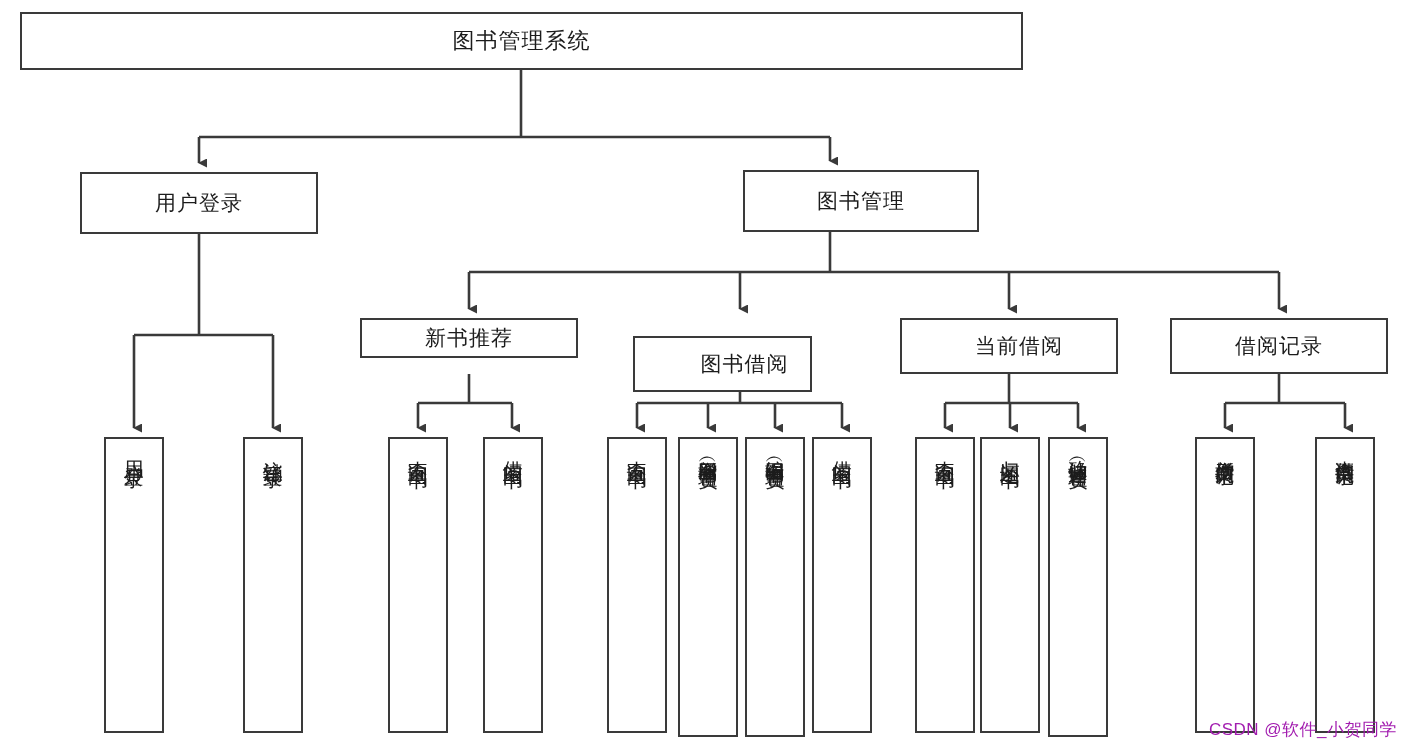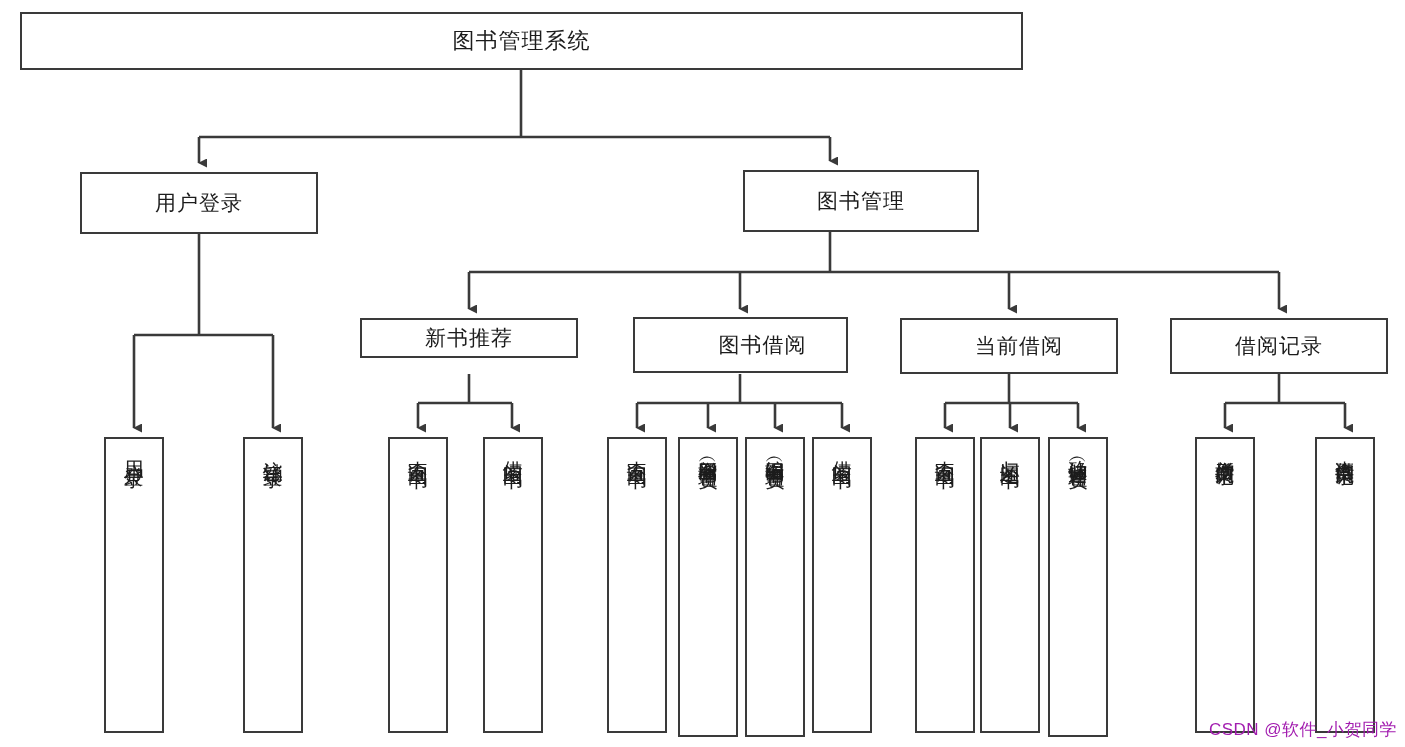--- a/index.html
+++ b/index.html
@@ -137,21 +137,21 @@
   <div class="node node-h" style="left: 80px; top: 172px; width: 238px; height: 62px;">
     <span class="node-label">用户登录</span>
   </div>
   <div class="node node-h" style="left: 712px; top: 170px; width: 236px; height: 62px; margin-left: 31px;">
     <span class="node-label">图书管理</span>
   </div>
 
   <div class="node node-h" style="left: 360px; top: 318px; width: 218px; height: 40px;">
     <span class="node-label">新书推荐</span>
   </div>
-  <div class="node node-h" style="left: 633px; top: 317px; width: 215px; height: 56px; padding-left: 44px;">
+  <div class="node node-h" style="left: 633px; top: 336px; width: 179px; height: 56px; padding-left: 44px;">
     <span class="node-label">图书借阅</span>
   </div>
   <div class="node node-h" style="left: 900px; top: 318px; width: 218px; height: 56px; padding-left: 20px;">
     <span class="node-label">当前借阅</span>
   </div>
   <div class="node node-h" style="left: 1170px; top: 318px; width: 218px; height: 56px;">
     <span class="node-label">借阅记录</span>
   </div>
 
   <div class="node node-v" style="left: 104px; top: 437px; width: 60px; height: 296px;">

